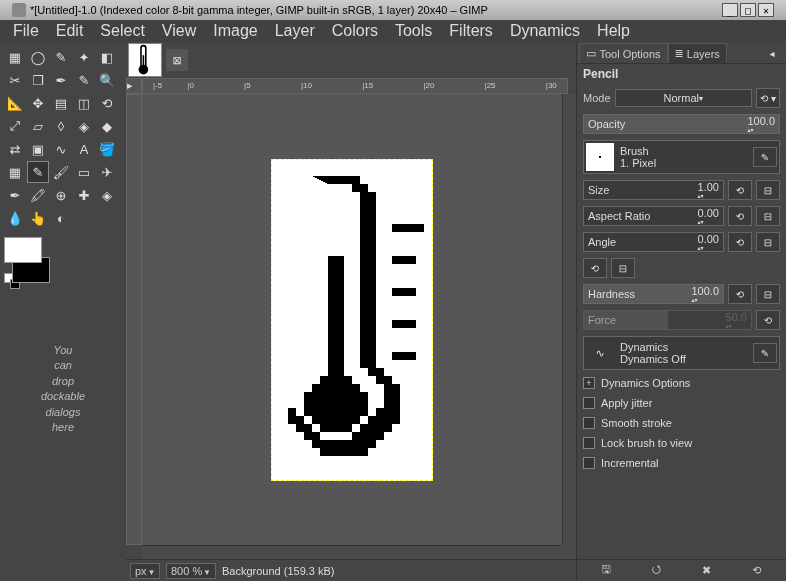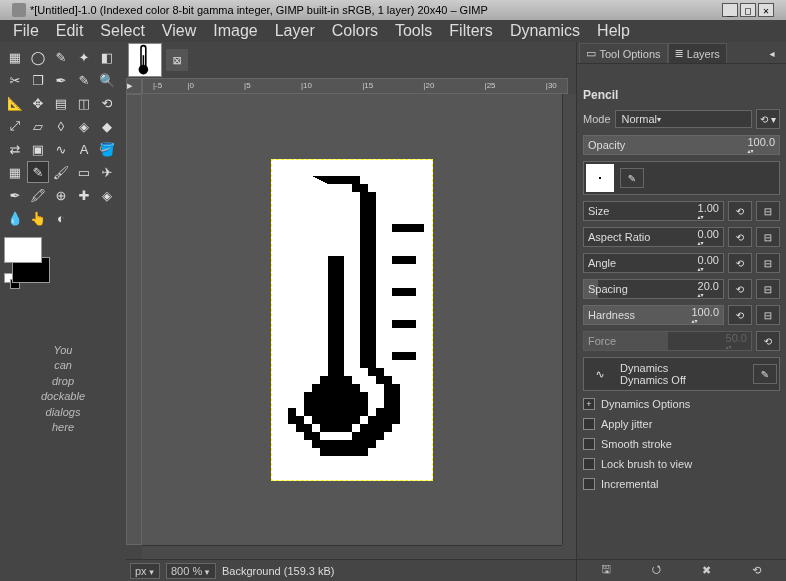--- a/index.html
+++ b/index.html
@@ -40,25 +40,25 @@
 .scroll-row { height: 14px; display: flex; }
 .scroll-h { flex: 1; background: #4a4a4a; border-top: 1px solid #333; margin-left: 16px; }
 .scroll-corner { width: 14px; background: #4a4a4a; }
 .statusbar { height: 22px; background: #454545; display: flex; align-items: center; padding: 0 4px; gap: 6px; border-top: 1px solid #333; }
 .status-input { background: #3a3a3a; border: 1px solid #666; color: #ccc; padding: 1px 4px; font-size: 11px; width: 50px; }
 .status-dd { font-size: 9px; color: #ccc; }
 .panel { width: 210px; background: #454545; display: flex; flex-direction: column; border-left: 1px solid #333; }
 .panel-tabs { height: 22px; display: flex; align-items: flex-end; padding: 0 2px; gap: 0; border-bottom: 1px solid #333; }
 .ptab { padding: 3px 6px; font-size: 11px; background: #3a3a3a; color: #ccc; border: 1px solid #555; border-bottom: none; cursor: pointer; display: flex; align-items: center; gap: 3px; }
 .ptab.active { background: #454545; }
-.panel-title { padding: 3px 6px; font-weight: bold; font-size: 12px; margin-top: 21px; }
+.panel-title { padding: 3px 6px; font-weight: bold; font-size: 12px; }
 .panel-body { flex: 1; padding: 4px 6px; overflow: hidden; display: flex; flex-direction: column; gap: 6px; }
 .prop-row { display: flex; align-items: center; gap: 4px; }
 .prop-label { flex: 0 0 auto; color: #ccc; }
-.dropdown { background: #3a3a3a; border: 1px solid #666; padding: 2px 6px; display: flex; align-items: center; justify-content: flex-start; flex: 1; cursor: pointer; }
+.dropdown { background: #3a3a3a; border: 1px solid #666; padding: 2px 6px; display: flex; align-items: center; justify-content: center; flex: 1; cursor: pointer; }
 .dropdown .arrow { font-size: 8px; }
 .mini-btn { width: 24px; height: 20px; background: #3a3a3a; border: 1px solid #666; display: flex; align-items: center; justify-content: center; font-size: 10px; cursor: pointer; }
 .slider-row { display: flex; align-items: center; gap: 4px; }
 .slider-field { flex: 1; background: #3a3a3a; border: 1px solid #666; height: 20px; display: flex; align-items: center; justify-content: space-between; padding: 0 4px; position: relative; }
 .slider-field .fill { position: absolute; left: 0; top: 0; bottom: 0; background: #5a5a5a; }
 .slider-field span { position: relative; z-index: 1; }
 .slider-field .spinners { display: flex; flex-direction: column; font-size: 6px; line-height: 6px; }
 .brush-row { display: flex; align-items: center; gap: 6px; background: #3a3a3a; border: 1px solid #666; padding: 2px; }
 .brush-preview { width: 28px; height: 28px; background: #fff; display: flex; align-items: center; justify-content: center; }
 .brush-preview .dot { width: 2px; height: 2px; background: #000; }
@@ -246,20 +246,24 @@
         <div class="slider-field">
           <div class="fill" style="width:100%"></div>
           <span>Opacity</span>
           <span><span>100.0</span><span class="spinners">▴▾</span></span>
         </div>
       </div>
       <div class="brush-row">
         <div class="brush-preview">
             <div class="dot"></div>
           </div>
+        <div class="brush-info">
+          <div>Brush</div>
+          <div>1. Pixel</div>
+        </div>
         <div class="mini-btn">✎</div>
       </div>
 
       <div class="slider-row">
         <div class="slider-field">
             <span>Size</span>
             <span><span>1.00</span><span class="spinners">▴▾</span></span>
           </div>
         <div class="mini-btn">⟲</div>
         <div class="mini-btn">⊟</div>
@@ -274,25 +278,20 @@
       </div>
       <div class="slider-row">
         <div class="slider-field">
             <span>Angle</span>
             <span><span>0.00</span><span class="spinners">▴▾</span></span>
           </div>
         <div class="mini-btn">⟲</div>
         <div class="mini-btn">⊟</div>
       </div>
       <div class="slider-row">
-        <div class="slider-field">
-            <div class="fill" style="width:10%"></div>
-            <span>Spacing</span>
-            <span><span>20.0</span><span class="spinners">▴▾</span></span>
-          </div>
         <div class="mini-btn">⟲</div>
         <div class="mini-btn">⊟</div>
       </div>
       <div class="slider-row">
         <div class="slider-field">
             <div class="fill" style="width:100%"></div>
             <span>Hardness</span>
             <span><span>100.0</span><span class="spinners">▴▾</span></span>
           </div>
         <div class="mini-btn">⟲</div>

